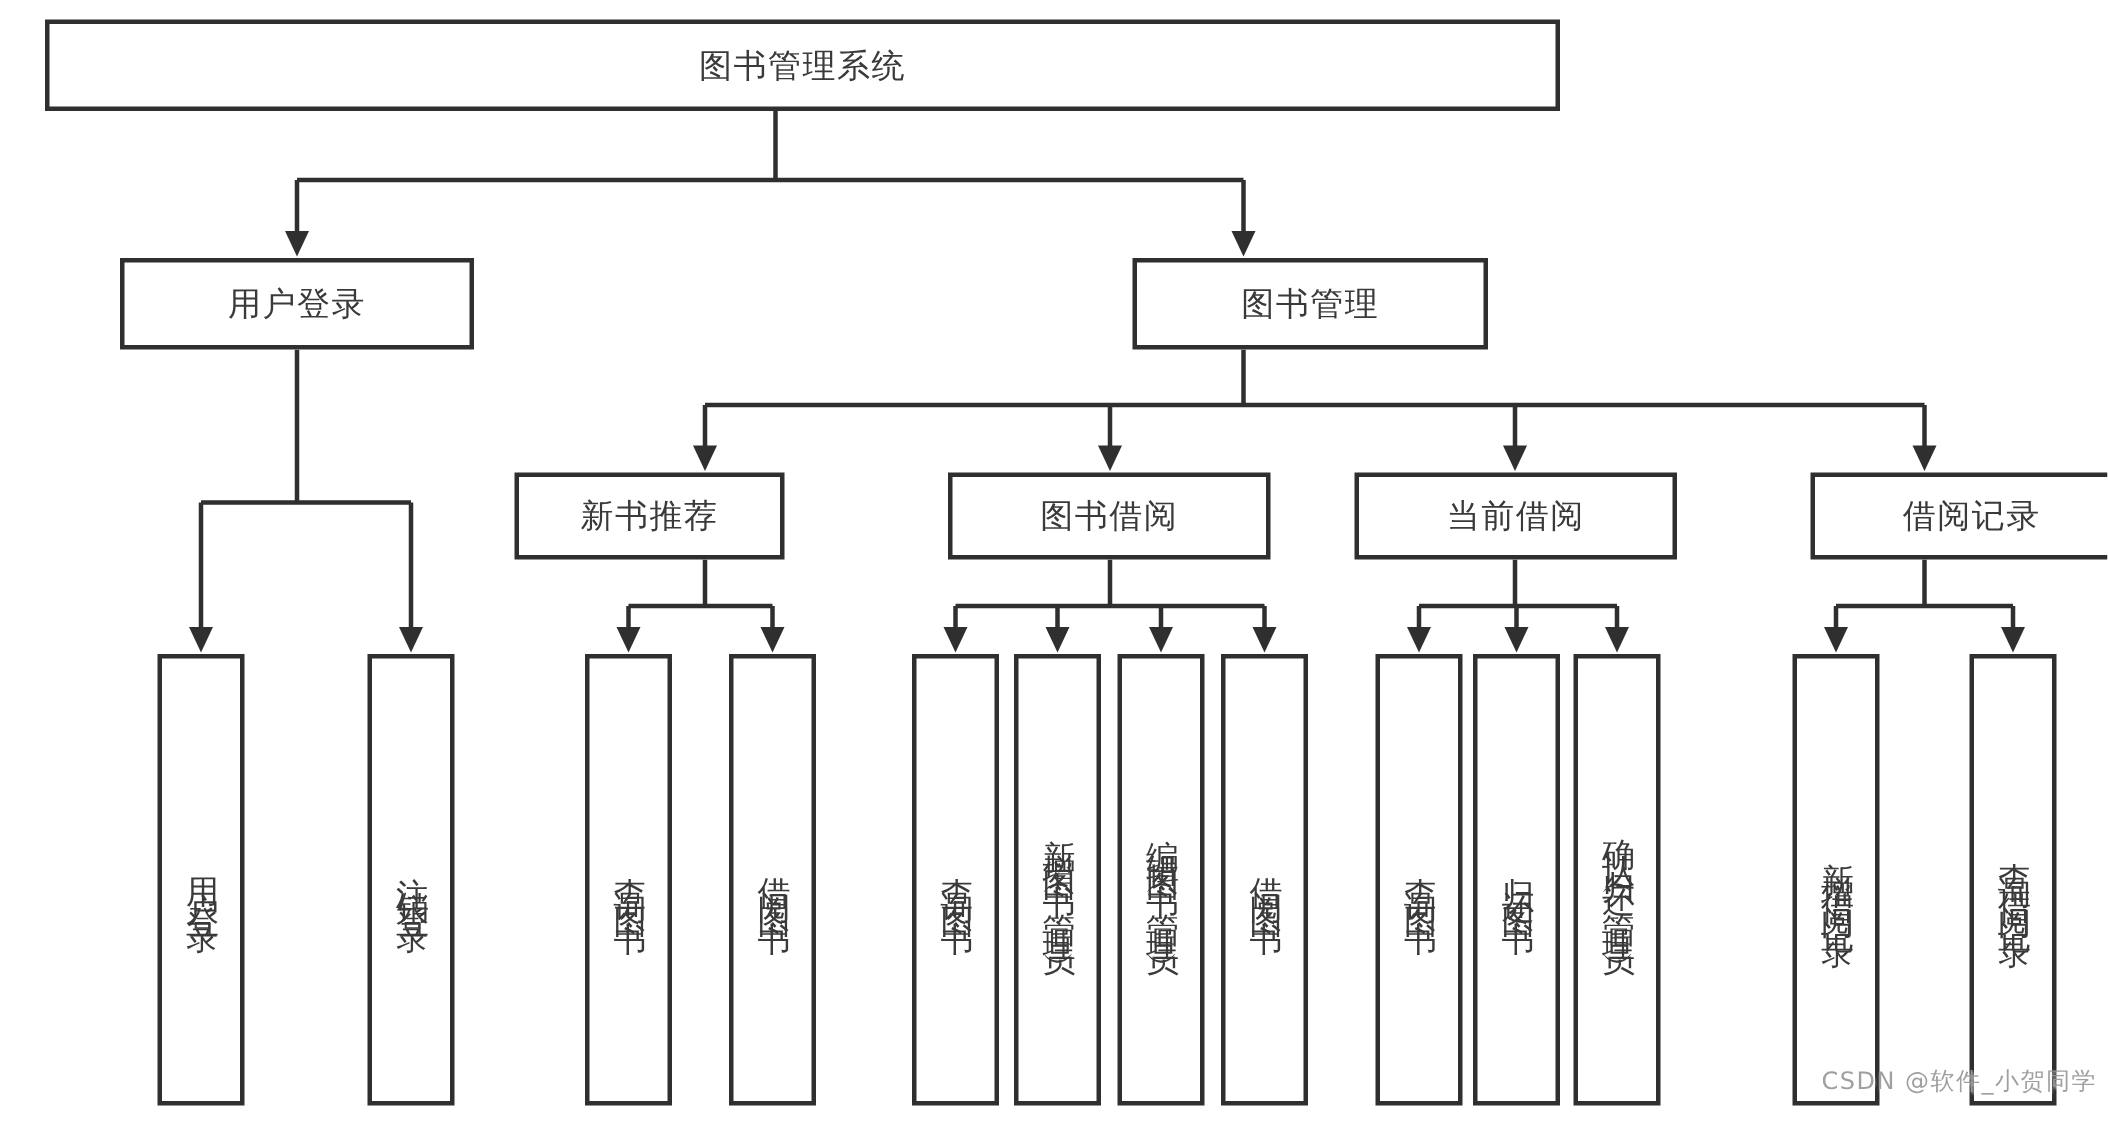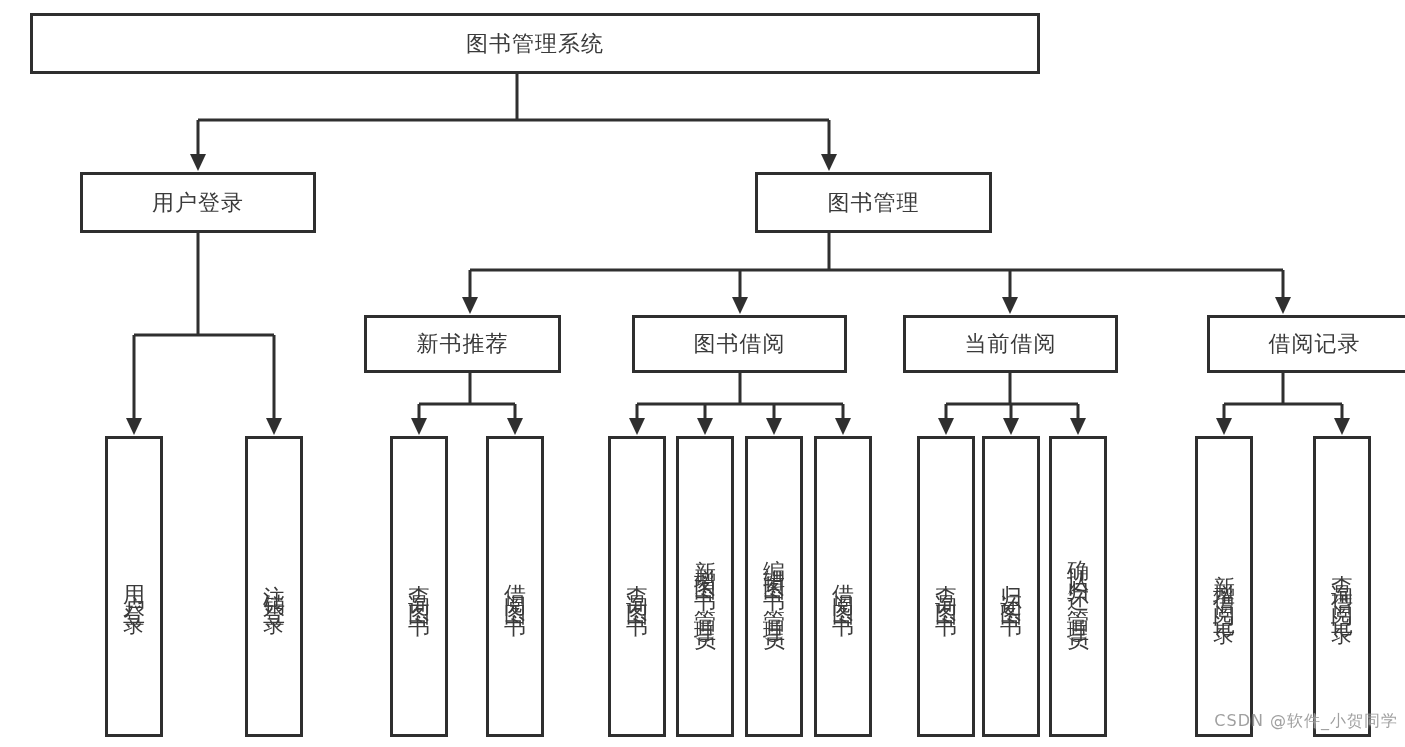--- a/index.html
+++ b/index.html
@@ -95,21 +95,21 @@
     <polygon points="1070,418 1086,418 1078,435"></polygon>
     <polygon points="1216,418 1232,418 1224,435"></polygon>
     <polygon points="1334,418 1350,418 1342,435"></polygon>
   </svg>
 
   <div class="box" style="left:10px; top:13px; width:1010px; height:61px;margin-left:20px;">图书管理系统</div>
 
   <div class="box" style="left:80px; top:172px; width:236px; height:61px;">用户登录</div>
   <div class="box" style="left:711px; top:172px; width:237px; height:61px;margin-left:44px;">图书管理</div>
 
-  <div class="box" style="left:364px; top:315px; width:197px; height:58px;">新书推荐</div>
+  <div class="box" style="left:343px; top:315px; width:180px; height:58px;">新书推荐</div>
   <div class="box" style="left:903px; top:315px; width:215px; height:58px;">当前借阅</div>
   <div class="box" style="left:632px; top:315px; width:215px; height:58px;">图书借阅</div>
   <div class="box" style="left:1175px; top:315px; width:215px; height:58px;margin-left:32px;">借阅记录</div>
 
   <div class="box leaf" style="left:105px; top:436px; width:58px; height:301px;">
     <span>用户登录</span>
   </div>
   <div class="box leaf" style="left:245px; top:436px; width:58px; height:301px;">
     <span>注销登录</span>
   </div>

